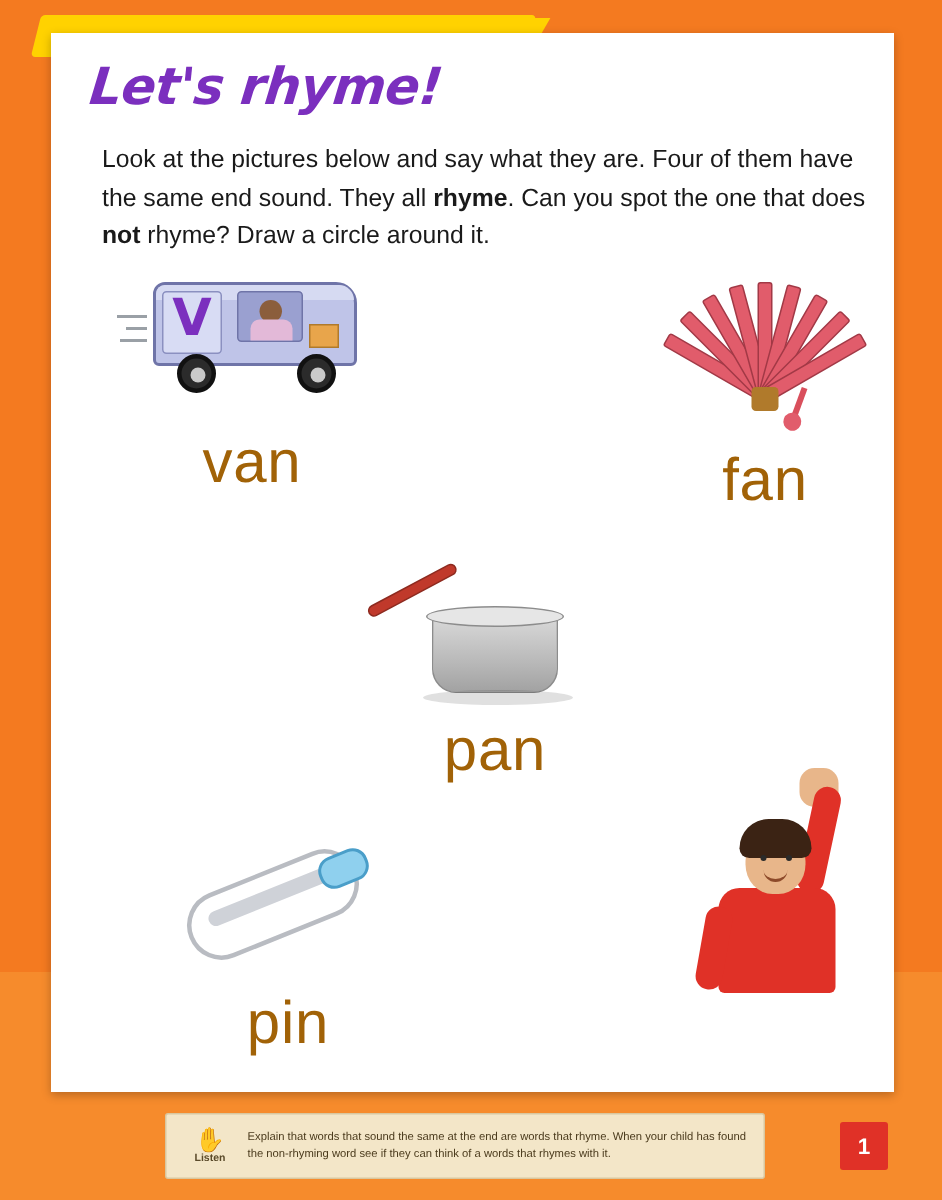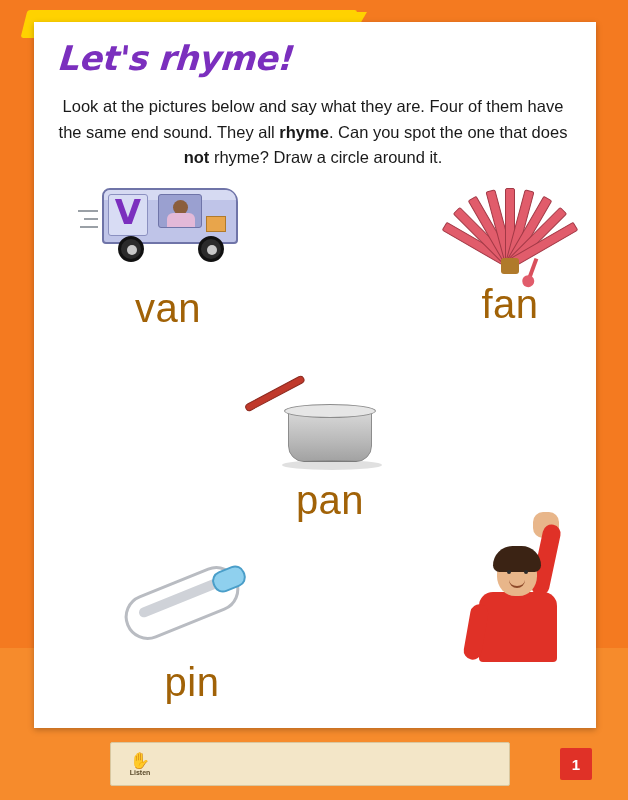--- a/index.html
+++ b/index.html
@@ -68,27 +68,26 @@
     font-weight: bold;
     font-size: 34px;
     color: #7B2FBE;
     letter-spacing: -0.5px;
     font-style: italic;
     transform: skewX(-6deg);
   }
 
   .instructions {
     position: absolute;
-    left: 23px;
+    left: 34px;
     top: 72px;
     width: 512px;
     font-size: 16.5px;
     line-height: 1.55;
     color: #1a1a1a;
-    text-align: center;
   }
   .instructions b { font-weight: bold; }
 
   
   .item {
     position: absolute;
   }
   .item .caption {
     text-align: center;
     font-family: "Liberation Sans", sans-serif;
@@ -186,21 +185,21 @@
     width: 18px; height: 16px; background: #b07a2b; border-radius: 3px;
   }
   .fan-tassel {
     position: absolute; left: 96px; bottom: 2px; width: 4px; height: 20px;
     background: #d94f5c; transform: rotate(20deg);
   }
   .fan-tassel:after {
     content:""; position:absolute; left:-4px; top:18px;
     width:12px; height:12px; border-radius:50%; background:#E15C6B;
   }
-  .item-fan .caption { margin-top: 4px; }
+  .item-fan .caption { margin-top: 20px; }
 
   
   .item-pan { left: 196px; top: 340px; width: 200px; }
   .pan-art { width: 180px; height: 110px; }
   .pan-pot {
     position: absolute; left: 48px; top: 48px;
     width: 84px; height: 52px;
     background: linear-gradient(180deg,#d9d9d9 0%, #b9b9b9 60%, #a2a2a2 100%);
     border: 1px solid #8c8c8c;
     border-radius: 4px 4px 16px 16px;
@@ -434,15 +433,16 @@
     </div>
   </div>
 
 </div>
 
 <div class="footer-note">
   <div class="footer-listen">
     <span class="hand">✋</span>
     <span>Listen</span>
   </div>
+  <div class="footer-text">Explain that words that sound the same at the end are words that rhyme. When your child has found the non-rhyming word see if they can think of a words that rhymes with it.</div>
 </div>
 
 <div class="page-number">1</div>
 
 </body></html>

